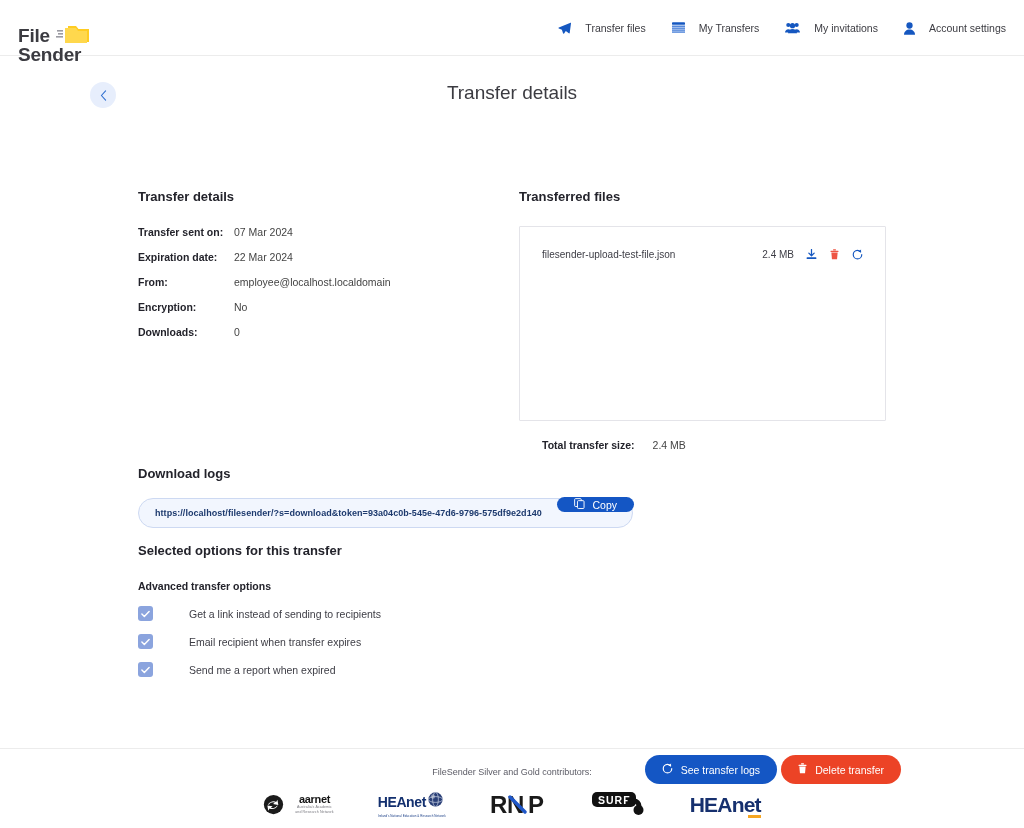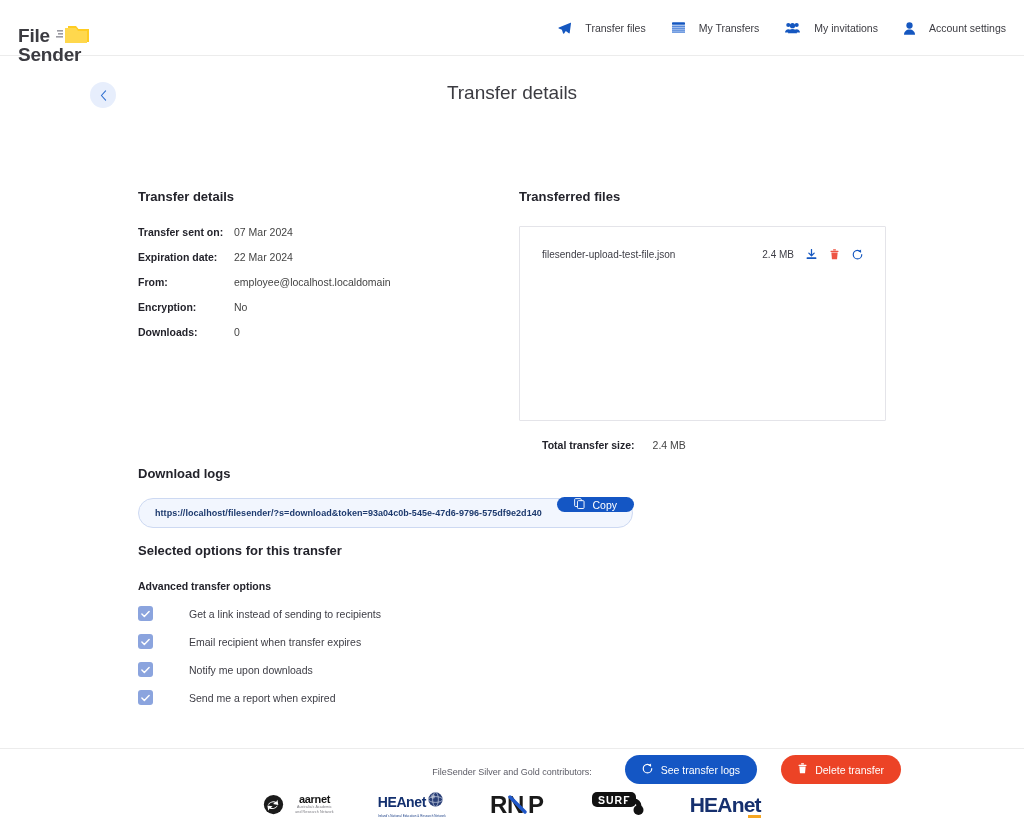--- a/index.html
+++ b/index.html
@@ -178,21 +178,21 @@
     border-radius: 3px;
     background: #8ba4de;
     display: flex; align-items: center; justify-content: center;
     flex: 0 0 auto;
   }
   .opt-label { margin-left: 14px; font-size: 10.5px; color: #3d3d45; }
 
   
   .actions {
     position: absolute; right: 123px; top: 699px;
-    display: flex; gap: 24px;
+    display: flex; gap: 4px;
   }
   .btn {
     height: 29px; padding: 0 17px;
     border: none; border-radius: 15px;
     color: #fff;
     font-size: 10.5px;
     font-family: "Liberation Sans", sans-serif;
     display: flex; align-items: center; gap: 8px;
     cursor: pointer;
     white-space: nowrap;
@@ -401,28 +401,20 @@
               </svg>
           </span>
           <span class="opt-label">Email recipient when transfer expires</span>
         </div>
         <div class="opt-item">
           <span class="cbox">
             <svg width="9" height="8" viewBox="0 0 10 8">
                 <path d="M1 4.1 L3.7 6.7 L9 1.2" stroke="#fff" stroke-width="1.6" fill="none" stroke-linecap="round" stroke-linejoin="round"></path>
               </svg>
           </span>
-          <span class="opt-label">Notify me upon downloads</span>
-        </div>
-        <div class="opt-item">
-          <span class="cbox">
-            <svg width="9" height="8" viewBox="0 0 10 8">
-                <path d="M1 4.1 L3.7 6.7 L9 1.2" stroke="#fff" stroke-width="1.6" fill="none" stroke-linecap="round" stroke-linejoin="round"></path>
-              </svg>
-          </span>
           <span class="opt-label">Send me a report when expired</span>
         </div>
       </div>
     </div>
 
     <div class="actions">
       <button class="btn btn-logs">
         <span>
           <svg width="11" height="11" viewBox="0 0 14 14">
             <path d="M12.4 7.2 A5.4 5.4 0 1 1 6.9 1.8 A5.4 5.4 0 0 1 11 3.7" stroke="#ffffff" stroke-width="1.5" fill="none" stroke-linecap="round"></path>

